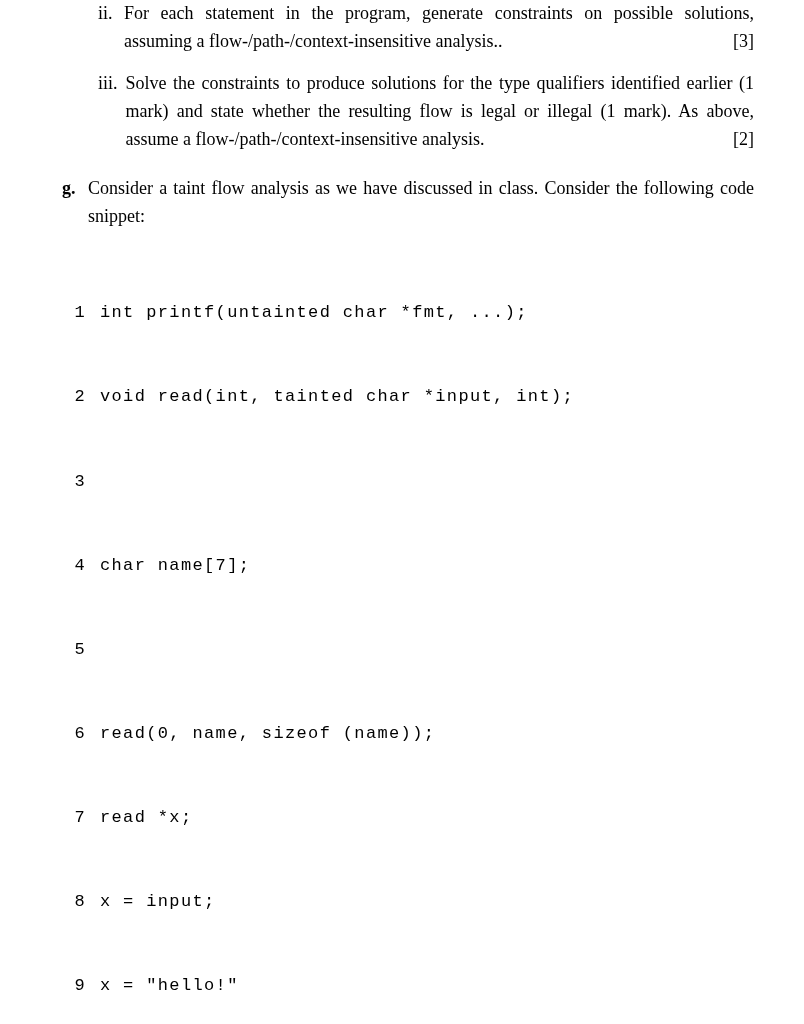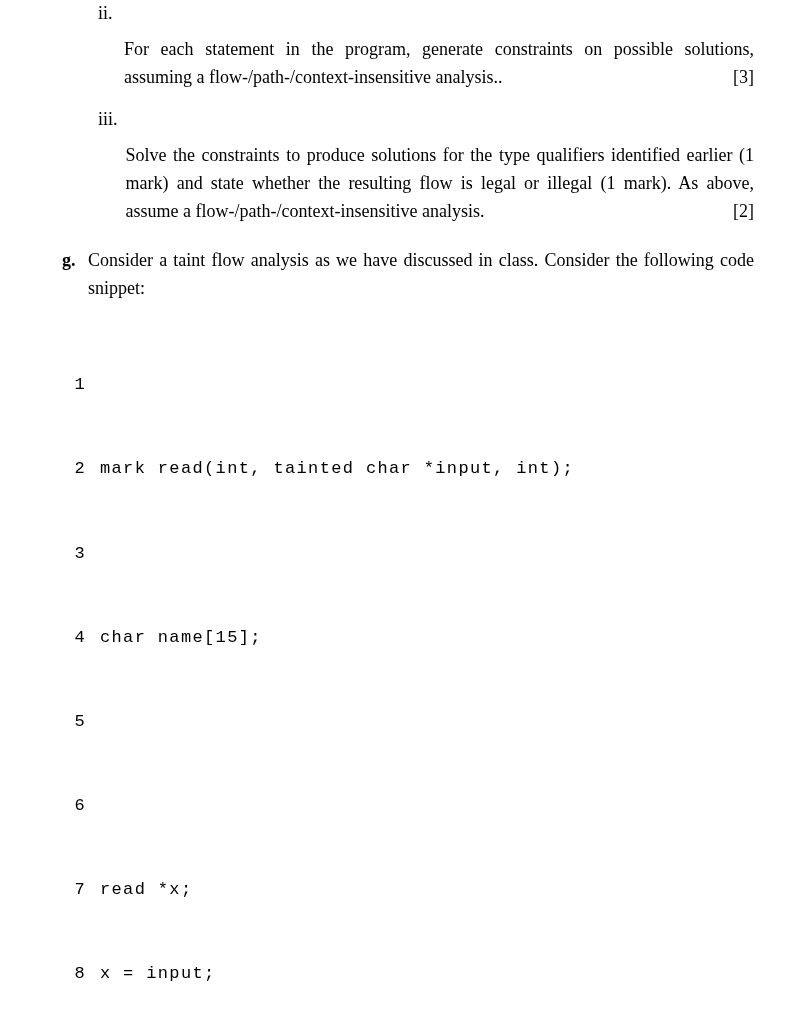--- a/index.html
+++ b/index.html
@@ -24,21 +24,20 @@
       margin-bottom: 14px;
     }
     .roman-label {
       min-width: 26px;
       padding-right: 8px;
       flex-shrink: 0;
     }
     .roman-content {
       flex: 1;
       text-align: justify;
-      margin-top: 36px;
     }
     .letter-item {
       display: flex;
       margin-left: 12px;
       margin-bottom: 12px;
       margin-top: 22px;
     }
     .letter-label {
       min-width: 26px;
       font-weight: bold;
@@ -91,23 +90,23 @@
 </div>
 
 <div class="letter-item">
   <div class="letter-label">g.</div>
   <div class="letter-content">
     <span>Consider a taint flow analysis as we have discussed in class. Consider the following code snippet:</span>
   </div>
 </div>
 
 <div class="code-block">
-  <div class="code-line"><span class="code-lineno">1</span></div>
-  <div class="code-line"><span class="code-lineno">2</span><span class="code-text">mark read(int, tainted char *input, int);</span></div>
+  <div class="code-line"><span class="code-lineno">1</span><span class="code-text">int printf(untainted char *fmt, ...);</span></div>
+  <div class="code-line"><span class="code-lineno">2</span><span class="code-text">void read(int, tainted char *input, int);</span></div>
   <div class="code-line"><span class="code-lineno">3</span><span class="code-text"></span></div>
-  <div class="code-line"><span class="code-lineno">4</span><span class="code-text">char name[15];</span></div>
+  <div class="code-line"><span class="code-lineno">4</span><span class="code-text">char name[7];</span></div>
   <div class="code-line"><span class="code-lineno">5</span><span class="code-text"></span></div>
-  <div class="code-line"><span class="code-lineno">6</span></div>
+  <div class="code-line"><span class="code-lineno">6</span><span class="code-text">read(0, name, sizeof (name));</span></div>
   <div class="code-line"><span class="code-lineno">7</span><span class="code-text">read *x;</span></div>
   <div class="code-line"><span class="code-lineno">8</span><span class="code-text">x = input;</span></div>
   <div class="code-line"><span class="code-lineno">9</span><span class="code-text">x = "hello!"</span></div>
   
 </div>
 
 </body></html>

